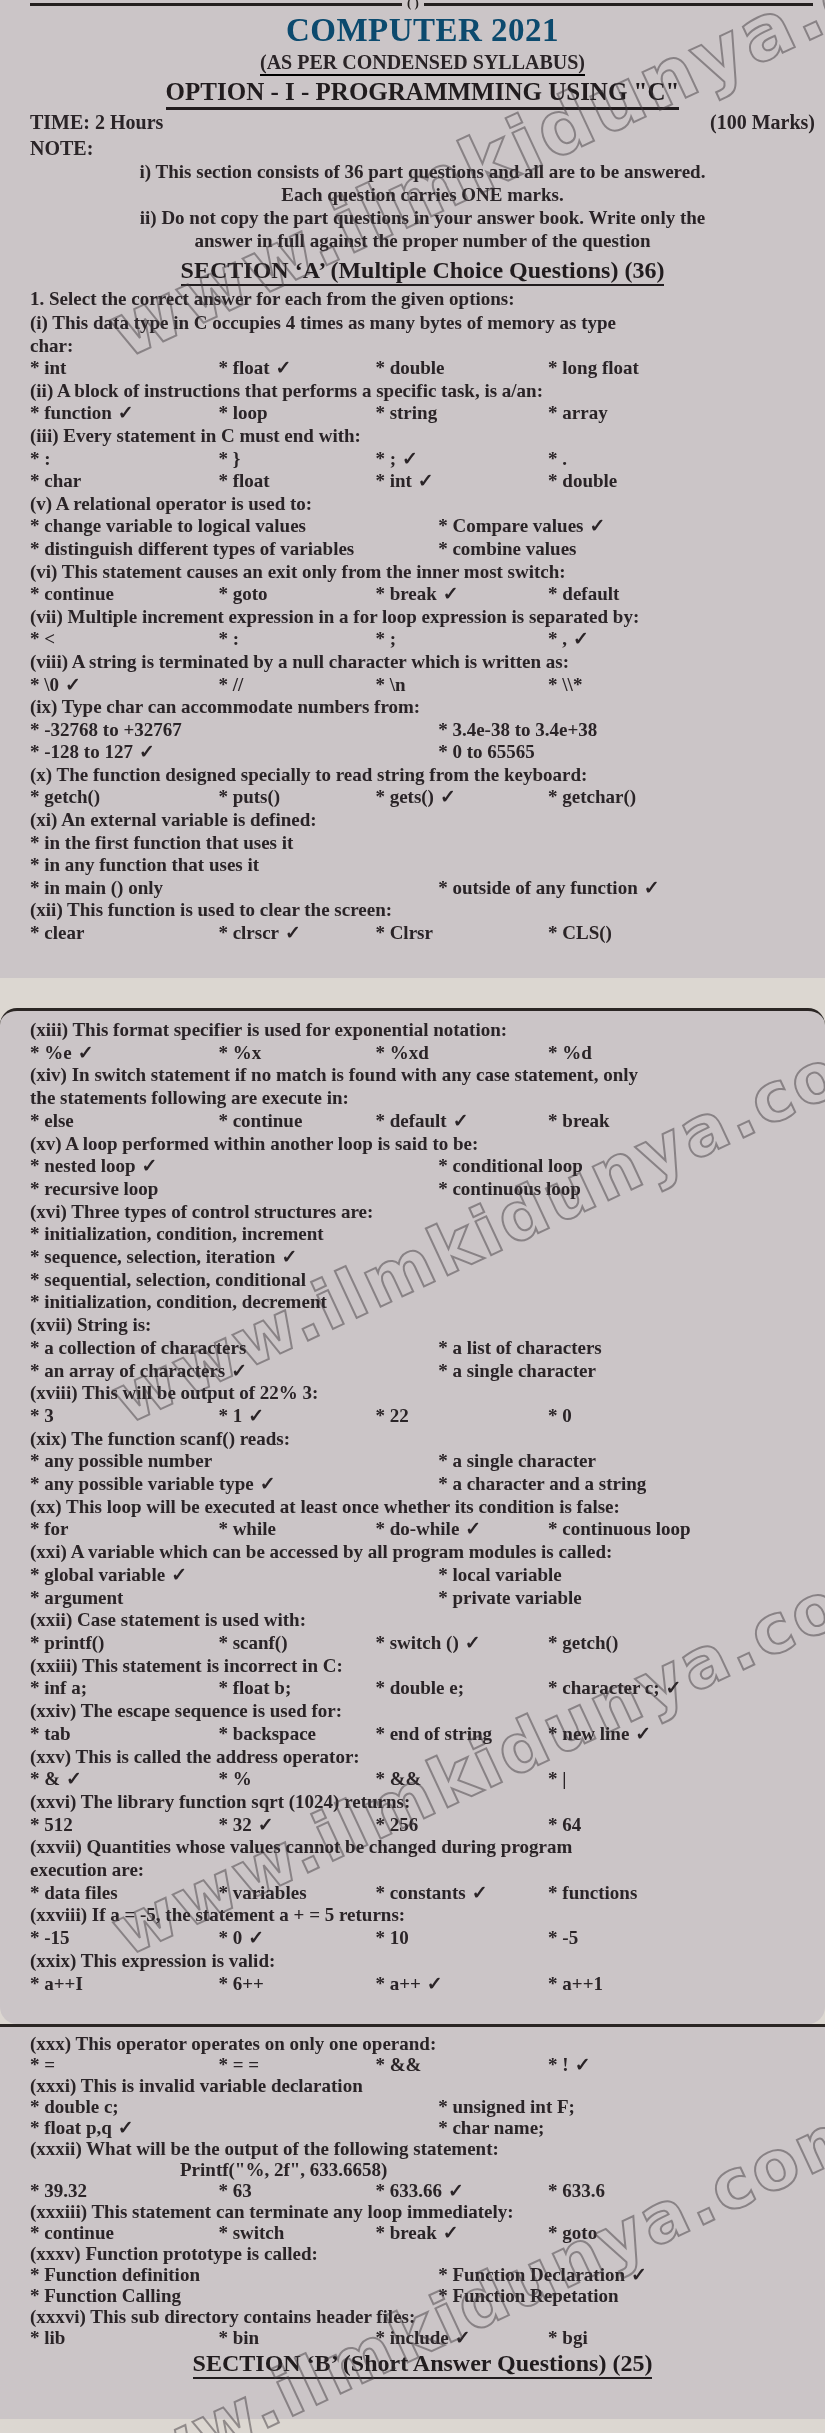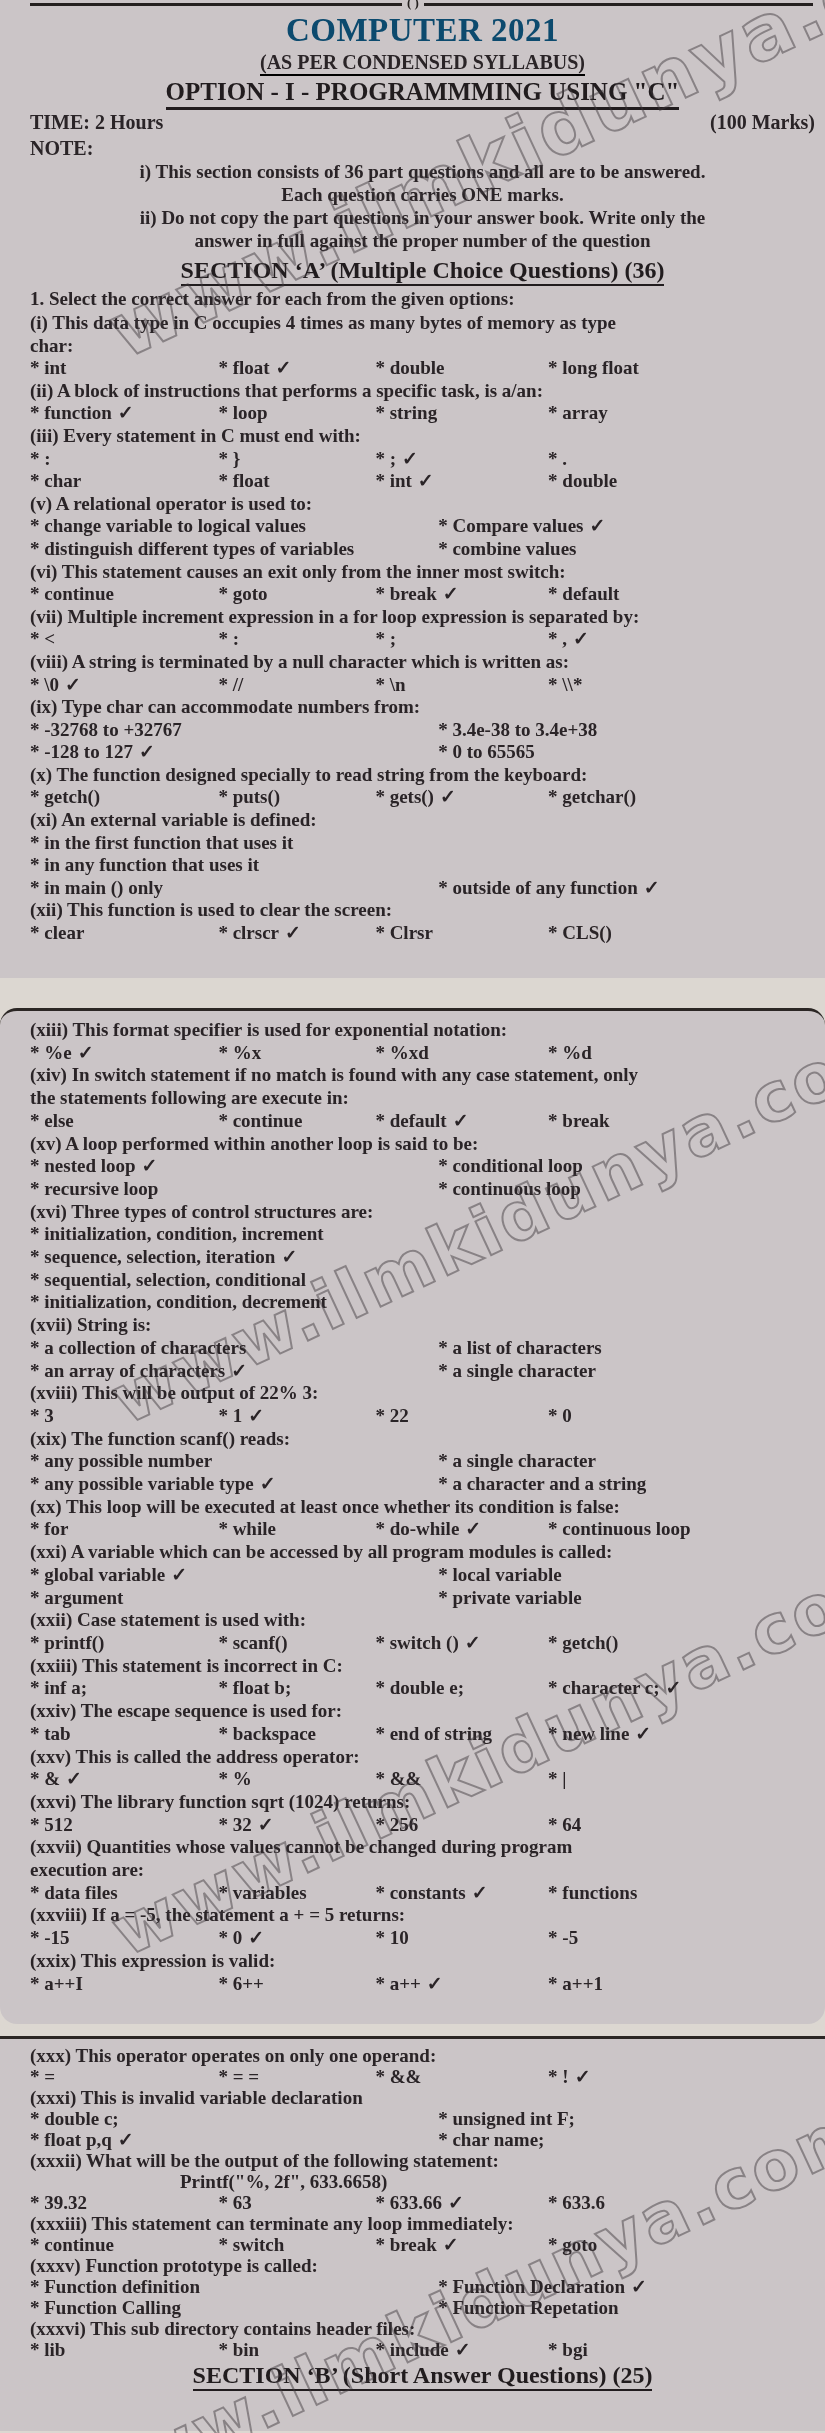--- a/index.html
+++ b/index.html
@@ -10,21 +10,21 @@
     font-weight:bold;color:#2a2427;
   }
   .page{position:relative;width:825px;height:2433px;overflow:hidden;}
   .block{
     background:#cbc5c7;
     padding:0 10px 0 30px;
     box-sizing:border-box;overflow:hidden;position:relative;
   }
   .block1{height:978px;}
   .block2{height:1016px;margin-top:30px;border-top:3px solid #2b2624;padding-top:8px;border-radius:17px;}
-  .block3{height:395px;margin-top:12px;border-top:3px solid #2b2624;padding-top:6px;}
+  .block3{height:395px;margin-top:0;border-top:3px solid #2b2624;padding-top:6px;}
 
   .topline{height:3px;background:#24201f;margin:3px 2px 0 0;position:relative;}
   .topline .gapmark{
     position:absolute;left:372px;top:-7px;background:#cbc5c7;
     padding:0 5px;font-size:13px;line-height:13px;color:#24201f;
   }
 
   .title{font-size:33px;text-align:center;margin:6px 0 0;letter-spacing:.5px;color:#0c4a6e;}
   .subtitle{text-align:center;font-size:20px;margin:2px 0 0;}
   .subtitle span{border-bottom:2px solid #000000;padding-bottom:1px;}

